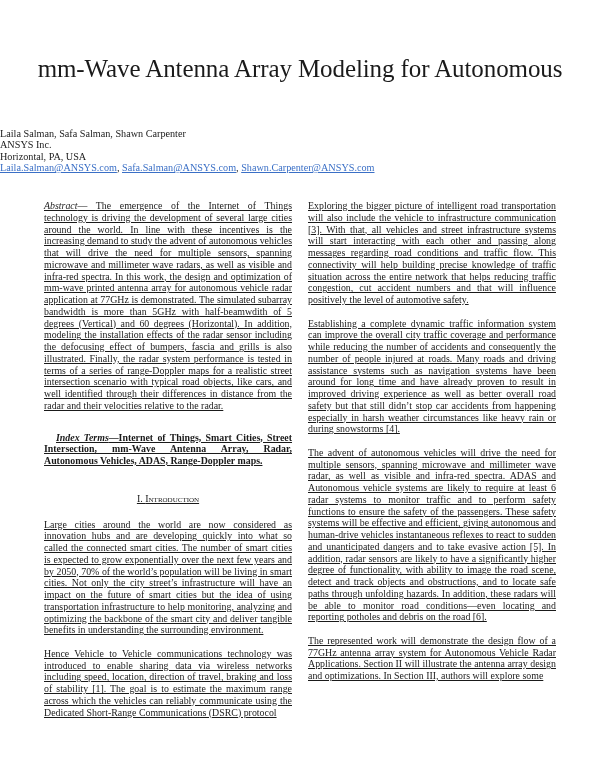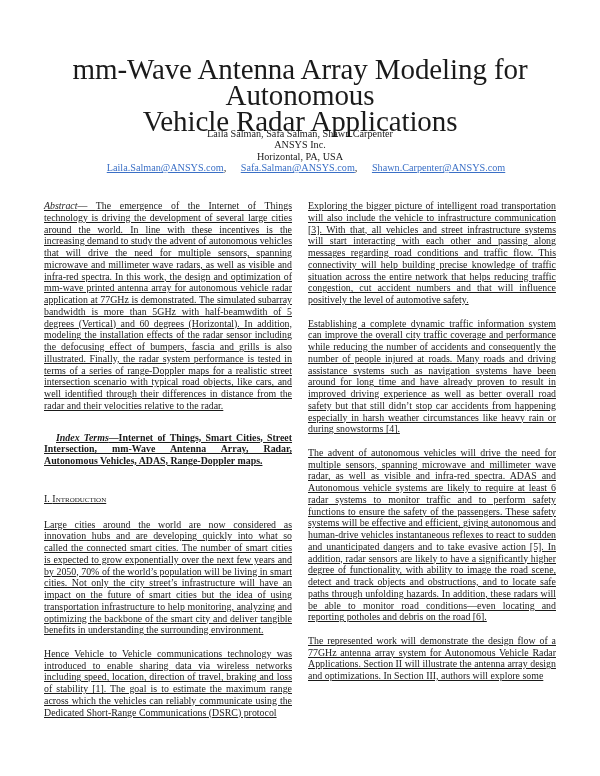--- a/index.html
+++ b/index.html
@@ -1,39 +1,38 @@
 <!DOCTYPE html>
 <html><head>
 <meta charset="utf-8">
 <style>
   html, body { margin: 0; padding: 0; background: #ffffff; }
   body { width: 600px; height: 776px; position: relative; overflow: hidden; color: #1a1a1a;
          font-family: "Liberation Serif", "DejaVu Serif", serif; }
   .title { position: absolute; left: 0; top: 56px; width: 600px; text-align: center;
-           font-size: 29px; line-height: 26px; color: #1a1a1a; letter-spacing: -0.1px; }
-  .authors-block { position: absolute; left: 0; top: 128px; width: 600px; text-align: center;
+           font-size: 25px; line-height: 26px; color: #1a1a1a; letter-spacing: -0.1px; }
+  .authors-block { position: absolute; left: 0; top: 128px; width: 600px; 
            font-size: 10.2px; line-height: 11.4px; }
-  .emails a { color: #3a6fc6; text-decoration: underline; padding-left: 12px; }
+  .emails a { color: #3a6fc6; text-decoration: underline; }
   .col { position: absolute; top: 200px; width: 248px; font-size: 9.9px; line-height: 11.75px;
          text-align: justify; text-decoration: underline; }
   .col.left { left: 44px; }
   .col.right { left: 308px; }
   .col p { margin: 0 0 11.75px 0; }
   .abstract-label { font-style: italic; }
   .index-terms { font-weight: bold; text-indent: 12px; margin-top: 20px !important; }
   .index-terms .it-label { font-style: italic; }
-  .section-heading { margin: 26px 0 14px 0 !important; font-size: 10px; }
+  .section-heading { text-align: center; margin: 26px 0 14px 0 !important; font-size: 10px; }
   .section-heading .sc { font-variant: small-caps; }
 </style>
 </head>
 <body>
 
 <div class="title">
   <div>mm-Wave Antenna Array Modeling for Autonomous</div>
-  <div>Vehicle Radar Applications</div>
 </div>
 
 <div class="authors-block">
   <div>Laila Salman, Safa Salman, Shawn Carpenter</div>
   <div>ANSYS Inc.</div>
   <div>Horizontal, PA, USA</div>
   <div class="emails">
     <a>Laila.Salman@ANSYS.com</a><span>, </span><a>Safa.Salman@ANSYS.com</a><span>, </span><a>Shawn.Carpenter@ANSYS.com</a>
   </div>
 </div>

